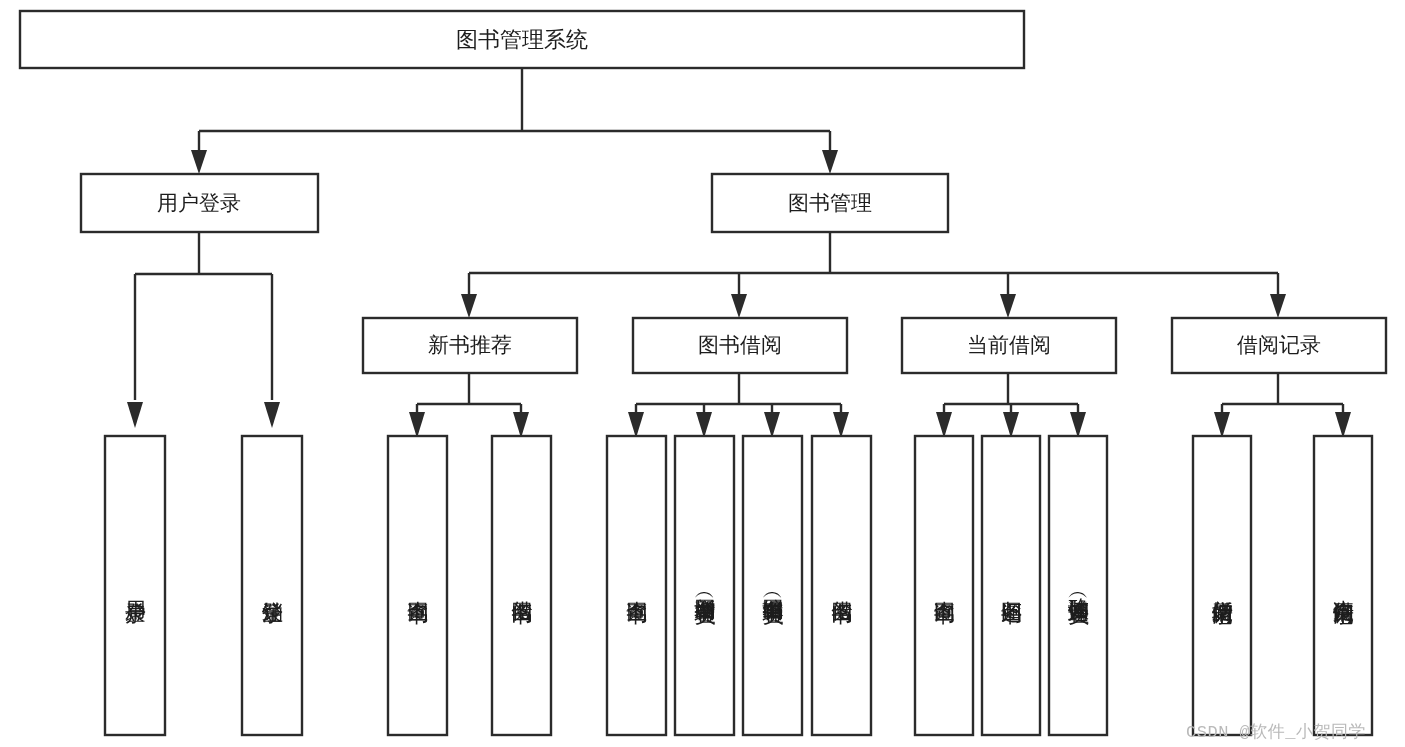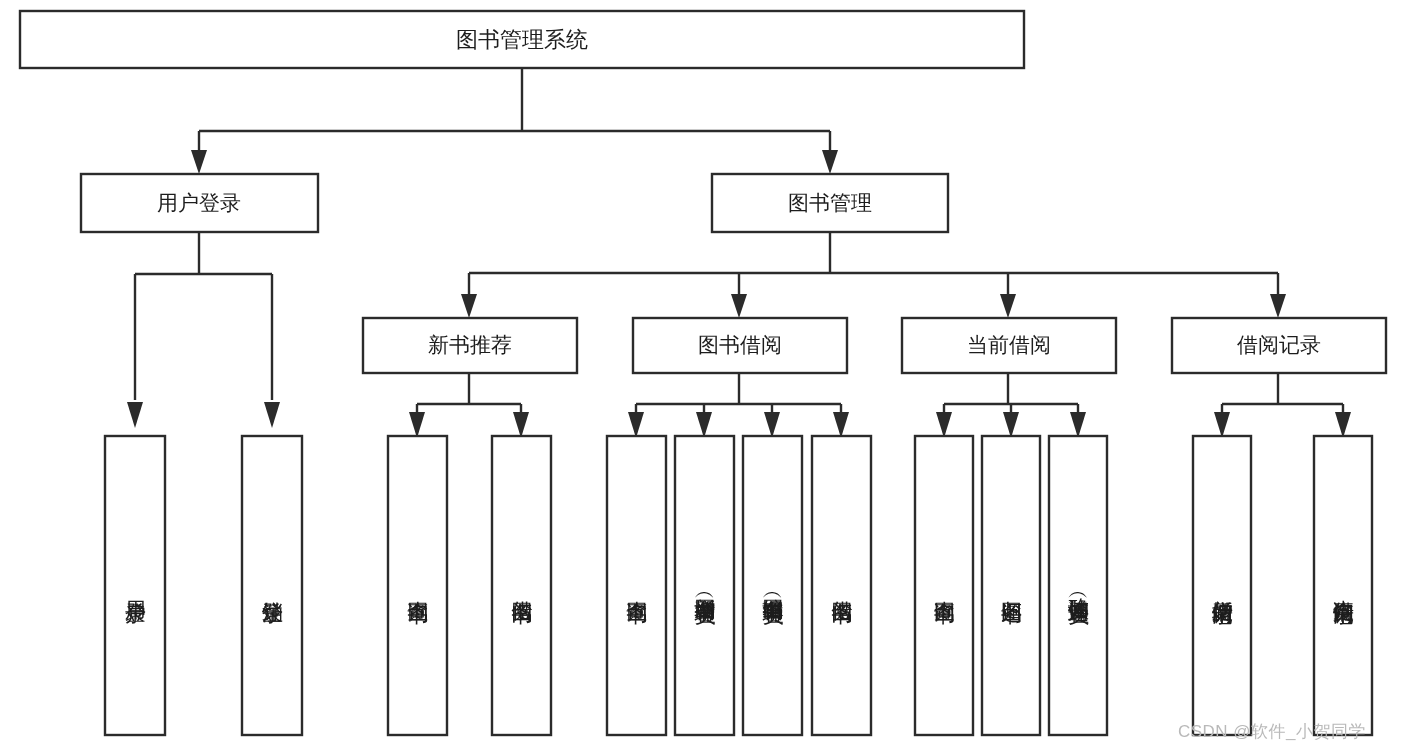--- a/index.html
+++ b/index.html
@@ -70,21 +70,21 @@
     display: flex;
     align-items: center;
     justify-content: center;
     white-space: nowrap;
     user-select: none;
   }
   #watermark {
     position: absolute;
     right: 8px;
     bottom: 4px;
-    font-family: Liberation Sans, sans-serif;
+    font-family: Liberation Mono, monospace;
     font-size: 17px;
     color: #b9b9b9;
     letter-spacing: 0.5px;
     white-space: nowrap;
   }
 </style>
 </head>
 <body>
 
 <div id="diagram-root">

